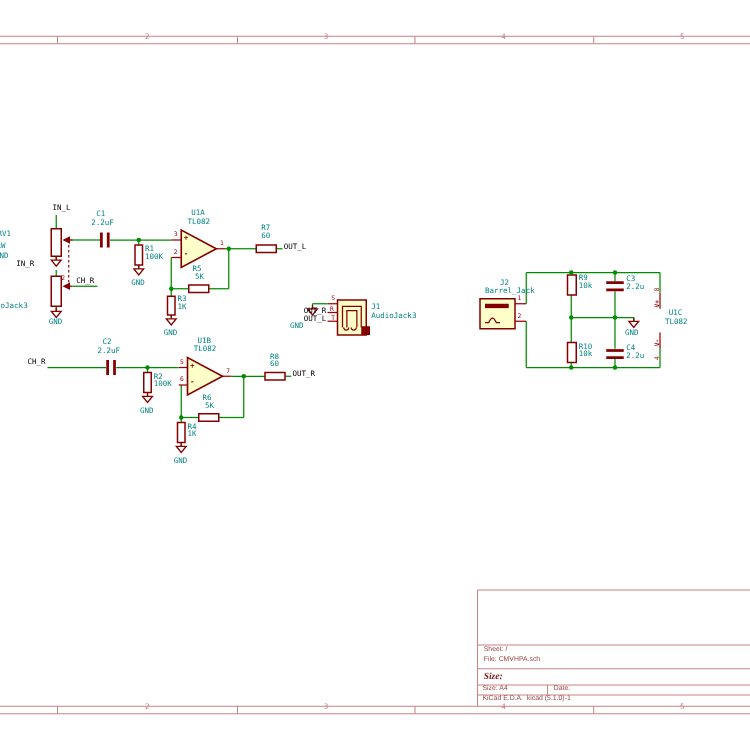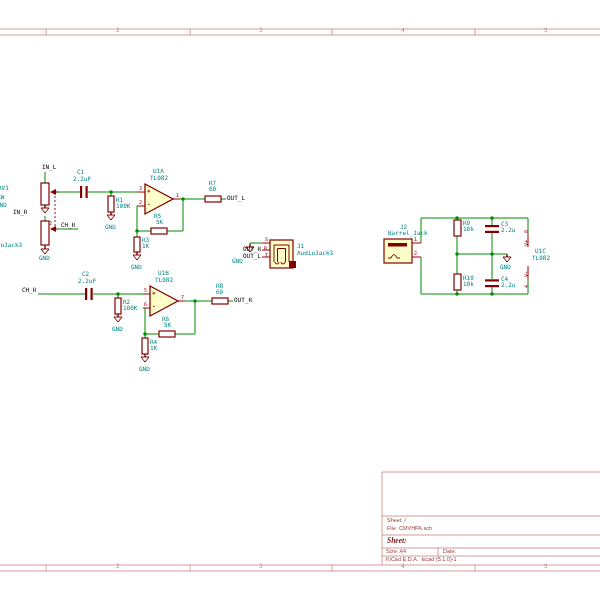--- a/index.html
+++ b/index.html
@@ -289,18 +289,18 @@
 <div class="t fn" style="left:259px;top:27px;">3</div>
 <div class="t fn" style="left:401px;top:27px;">4</div>
 <div class="t fn" style="left:544px;top:27px;">5</div>
 <div class="t fn" style="left:116px;top:563px;">2</div>
 <div class="t fn" style="left:259px;top:563px;">3</div>
 <div class="t fn" style="left:401px;top:563px;">4</div>
 <div class="t fn" style="left:544px;top:563px;">5</div>
 
 <div class="t tb" style="left:387px;top:518px;">Sheet: /</div>
 <div class="t tb" style="left:387px;top:526px;">File: CMVHPA.sch</div>
-<div class="t tt" style="left:387px;top:537px;">Sheet:</div>
+<div class="t tt" style="left:387px;top:537px;">Size:</div>
 <div class="t tb" style="left:386px;top:549px;">Size: A4</div>
 <div class="t tb" style="left:443px;top:549px;">Date:</div>
 <div class="t tb" style="left:386px;top:557px;">KiCad E.D.A.  kicad (5.1.0)-1</div>
 
 </div>
 
 </body></html>

